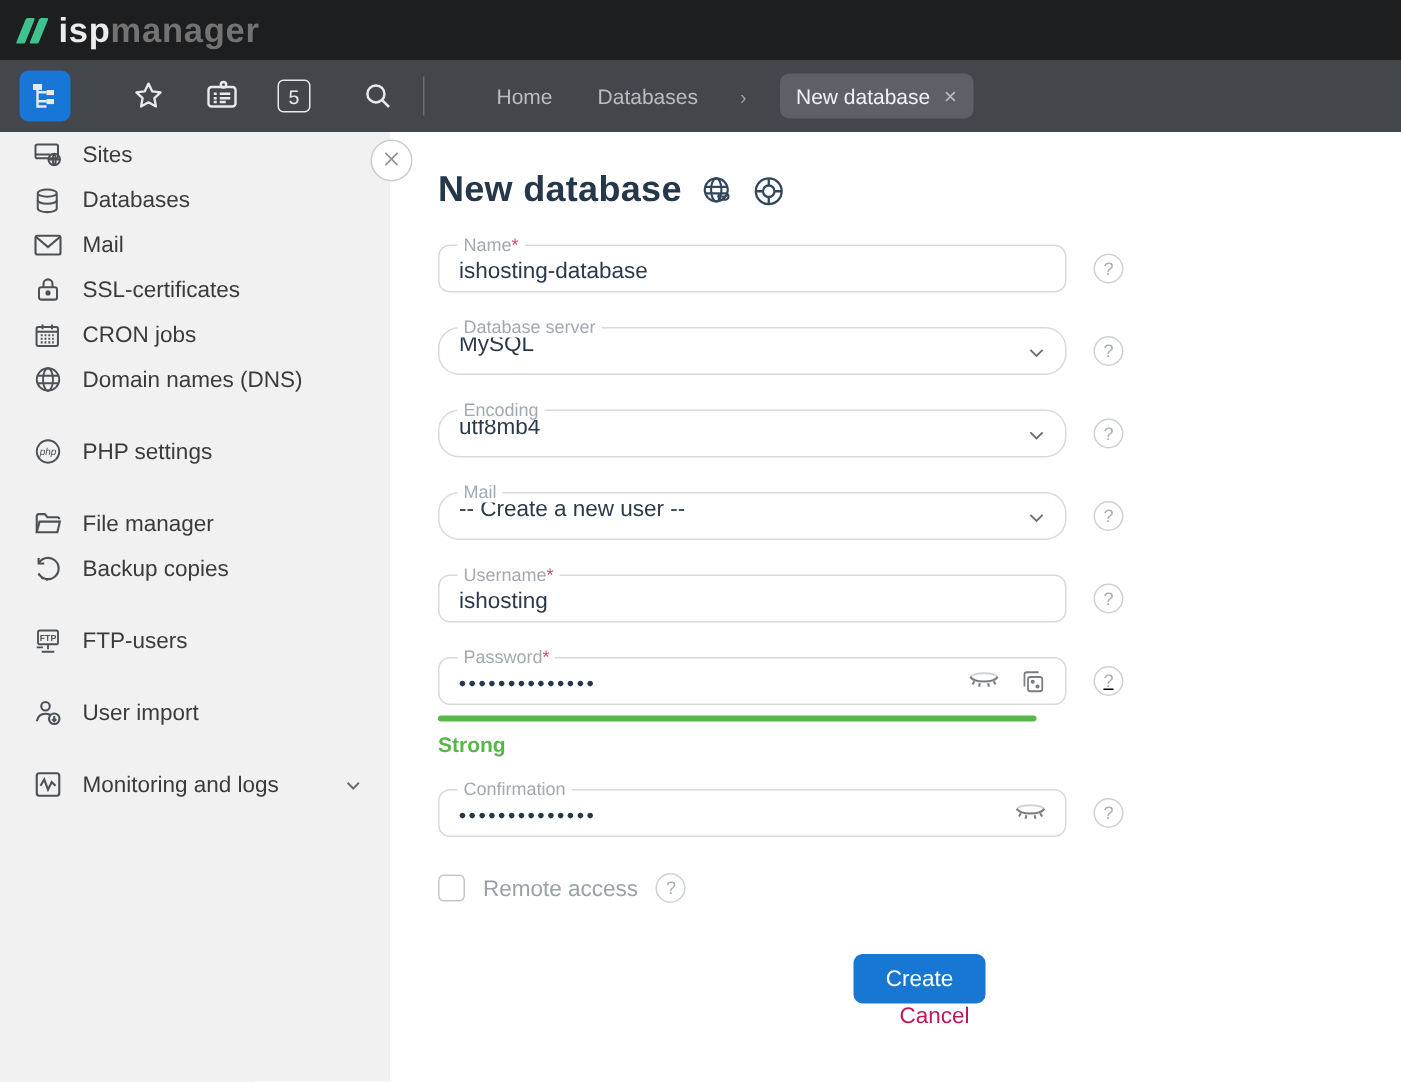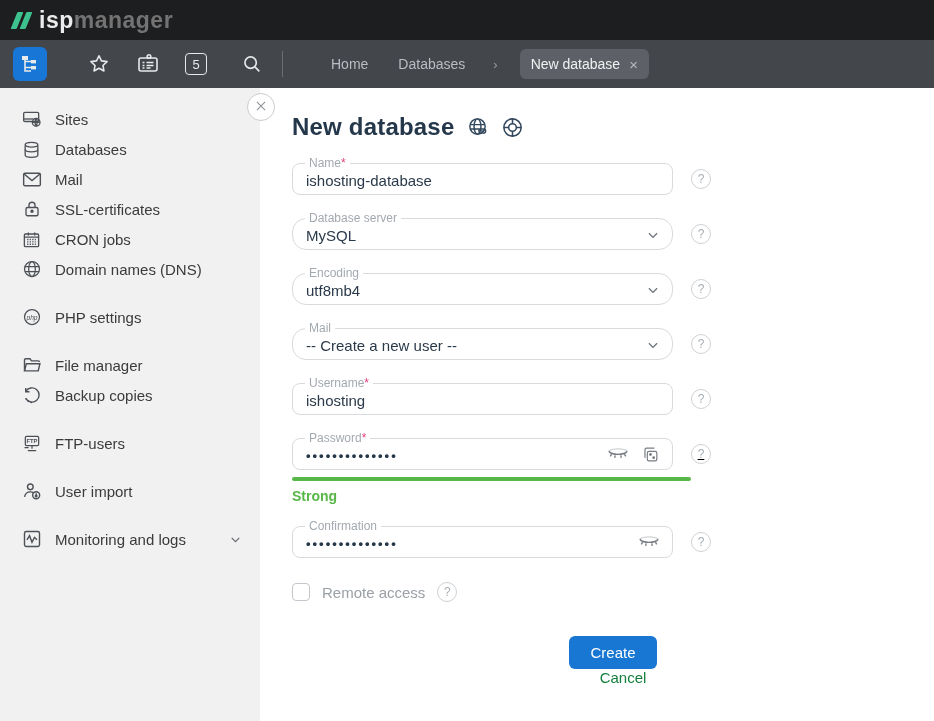--- a/index.html
+++ b/index.html
@@ -33,63 +33,63 @@
   .crumb-databases { margin-left:30px; }
   .crumb-chevron { color:#9b9ea3; margin:0 22px 0 28px; font-size:13px; }
   .crumb-tab { background:#5d6167; border-radius:6px; padding:7px 11px; display:flex; align-items:center; cursor:pointer; }
   .crumb-tab-label { color:#f0f1f2; font-size:14px; }
   .crumb-tab-close { color:#b6b9bd; font-size:15px; margin-left:9px; line-height:1; cursor:pointer; }
 
   
   .body { flex:1; display:flex; min-height:0; }
 
   
-  .sidebar { width:260px; background:#f1f1f2; padding-top:16px; flex:0 0 260px; }
+  .sidebar { width:260px; background:#f1f1f2; flex:0 0 260px; }
   .side-group { margin-bottom:18px; }
   .side-item { display:flex; align-items:center; height:30px; padding:0 18px 0 21px; cursor:pointer; color:#3b3b3b; font-size:15px; }
   .side-item .s-icon { width:21px; height:21px; margin-right:13px; color:#4d5156; display:flex; align-items:center; justify-content:center; flex:0 0 21px; }
   .side-item .s-label { flex:1; }
   .side-chevron { color:#6b6f74; display:flex; }
 
   
   .content { flex:1; background:#fff; position:relative; padding:0 0 0 32px; }
   .close-circle { position:absolute; left:-13px; top:5px; width:28px; height:28px; border-radius:50%; background:#fff; border:1px solid #c9cdd1; color:#8b9096; display:flex; align-items:center; justify-content:center; cursor:pointer; }
 
   .page-title-row { display:flex; align-items:center; margin-top:25px; }
   .page-title { font-size:24px; font-weight:bold; color:#25374a; letter-spacing:.2px; }
   .title-icon { color:#33475c; margin-left:12px; display:flex; cursor:pointer; }
 
   
   .form { margin-top:22px; }
   .field-row { display:flex; align-items:center; margin-bottom:23px; }
-  .field { position:relative; width:381px; height:32px; border:1px solid #d8dadd; border-radius:8px; background:#fff; }
+  .field { position:relative; width:419px; height:32px; border:1px solid #d8dadd; border-radius:8px; background:#fff; }
   .field-label { position:absolute; top:-8px; left:12px; background:#fff; padding:0 4px; font-size:12px; color:#a3a9b0; white-space:nowrap; }
   .req { color:#e2447d; }
   .field-value { width:100%; height:100%; border:none; outline:none; background:transparent; font-family:inherit; font-size:15px; color:#2b3a4a; padding:2px 36px 0 13px; border-radius:8px; }
   .field-value.masked { font-size:13px; letter-spacing:2px; font-weight:bold; color:#25374a; padding-right:96px; }
-  .select { cursor:pointer; display:flex; align-items:center;border-radius:14px; }
+  .select { cursor:pointer; display:flex; align-items:flex-start;border-radius:14px; }
   .select .sel-value { font-size:15px; color:#2b3a4a; padding:2px 0 0 13px; }
   .sel-chevron { position:absolute; right:12px; top:9px; color:#6b7078; }
   .field-icons { position:absolute; right:12px; top:0; height:100%; display:flex; align-items:center; gap:12px; color:#787d84; }
   .field-icons .f-ic { cursor:pointer; display:flex; }
   .help { width:20px; height:20px; border-radius:50%; border:1.4px solid #cdd1d5; color:#a8aeb4; font-size:12px; display:flex; align-items:center; justify-content:center; margin-left:18px; flex:0 0 20px; }
 
   .pw-block { margin-bottom:22px; }
   .pw-block .field-row { margin-bottom:4px;text-decoration:underline; }
   .strength-bar { width:399px; height:4px; border-radius:2px; background:#57b747; margin-top:7px; }
   .strength-label { font-size:14px; color:#57b747; margin-top:7px; font-weight:bold; }
 
   .checkbox-row { display:flex; align-items:center; margin-top:24px; }
   .checkbox { width:18px; height:18px; border:1.5px solid #c3c7cb; border-radius:4px; background:#fff; cursor:pointer; }
   .checkbox-label { font-size:15px; color:#9aa0a6; margin-left:12px; cursor:pointer; }
   .checkbox-row .help { margin-left:12px; }
 
   .buttons-row { display:flex; align-items:center; margin-top:34px;flex-direction:column; }
   .btn-create { background:#1877d2; color:#fff; border:none; border-radius:6px; font-family:inherit; font-size:15px; padding:8px 21px; cursor:pointer; }
-  .btn-cancel { background:none; border:none; color:#15803d; font-family:inherit; font-size:15px; margin-left:20px; cursor:pointer; }
+  .btn-cancel { background:none; border:none; color:#be185d; font-family:inherit; font-size:15px; margin-left:20px; cursor:pointer; }
 </style>
 </head>
 <body>
 
 <div class="app">
 
   <header class="topbar">
     <div class="logo">
       <span class="slashes">
           <span class="slash"></span>

